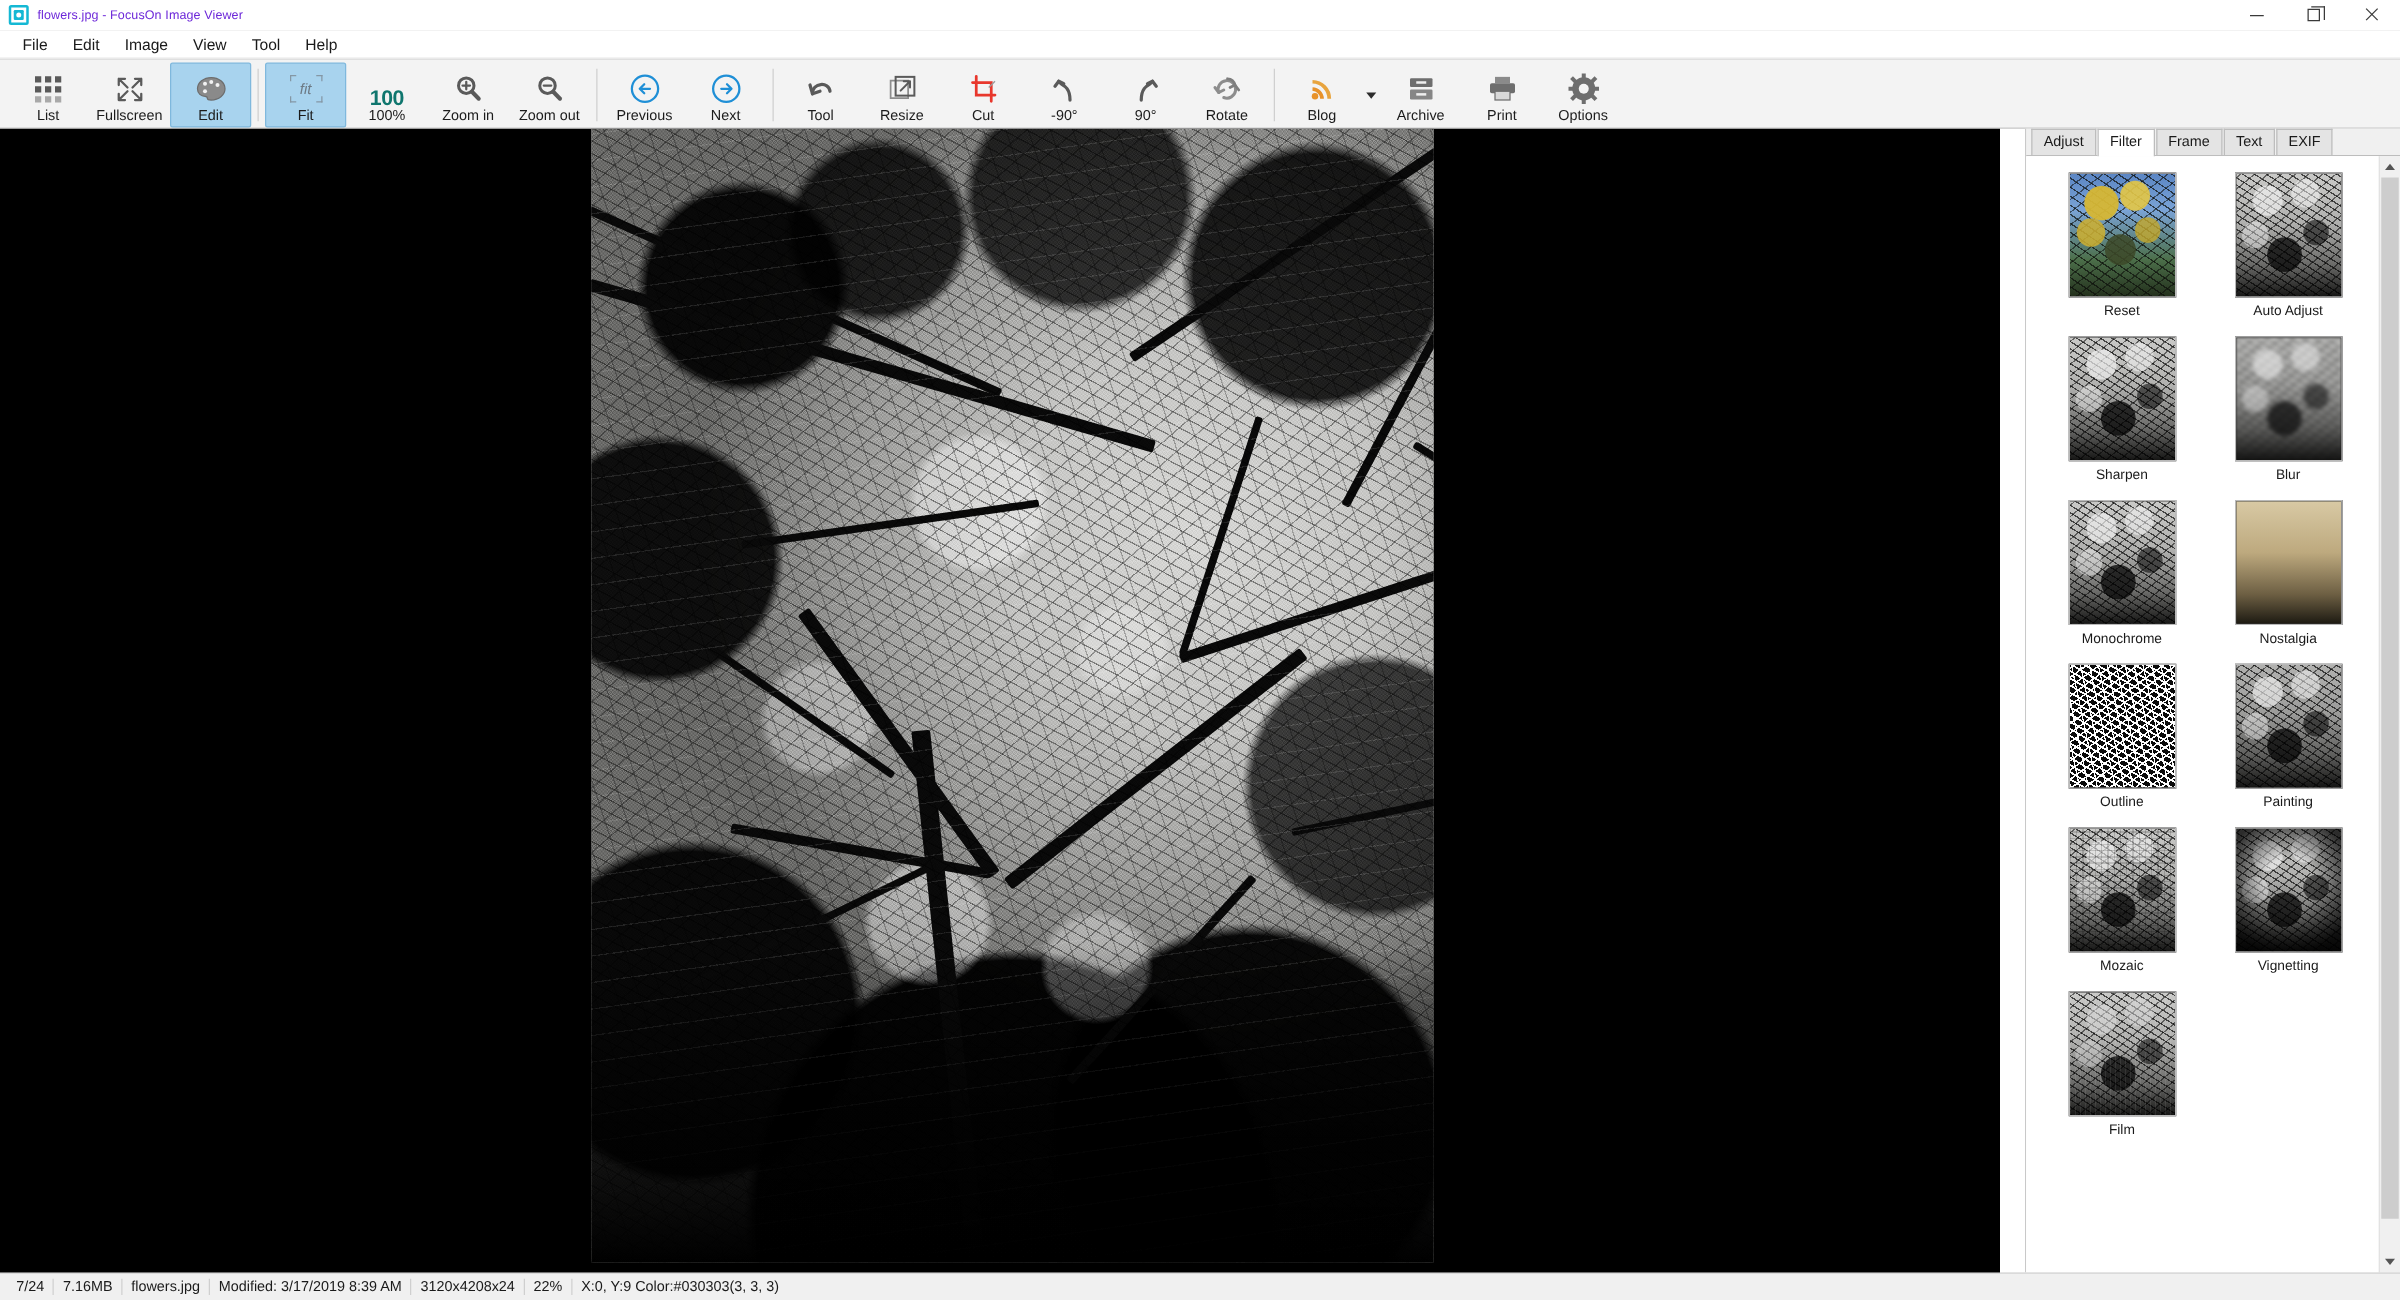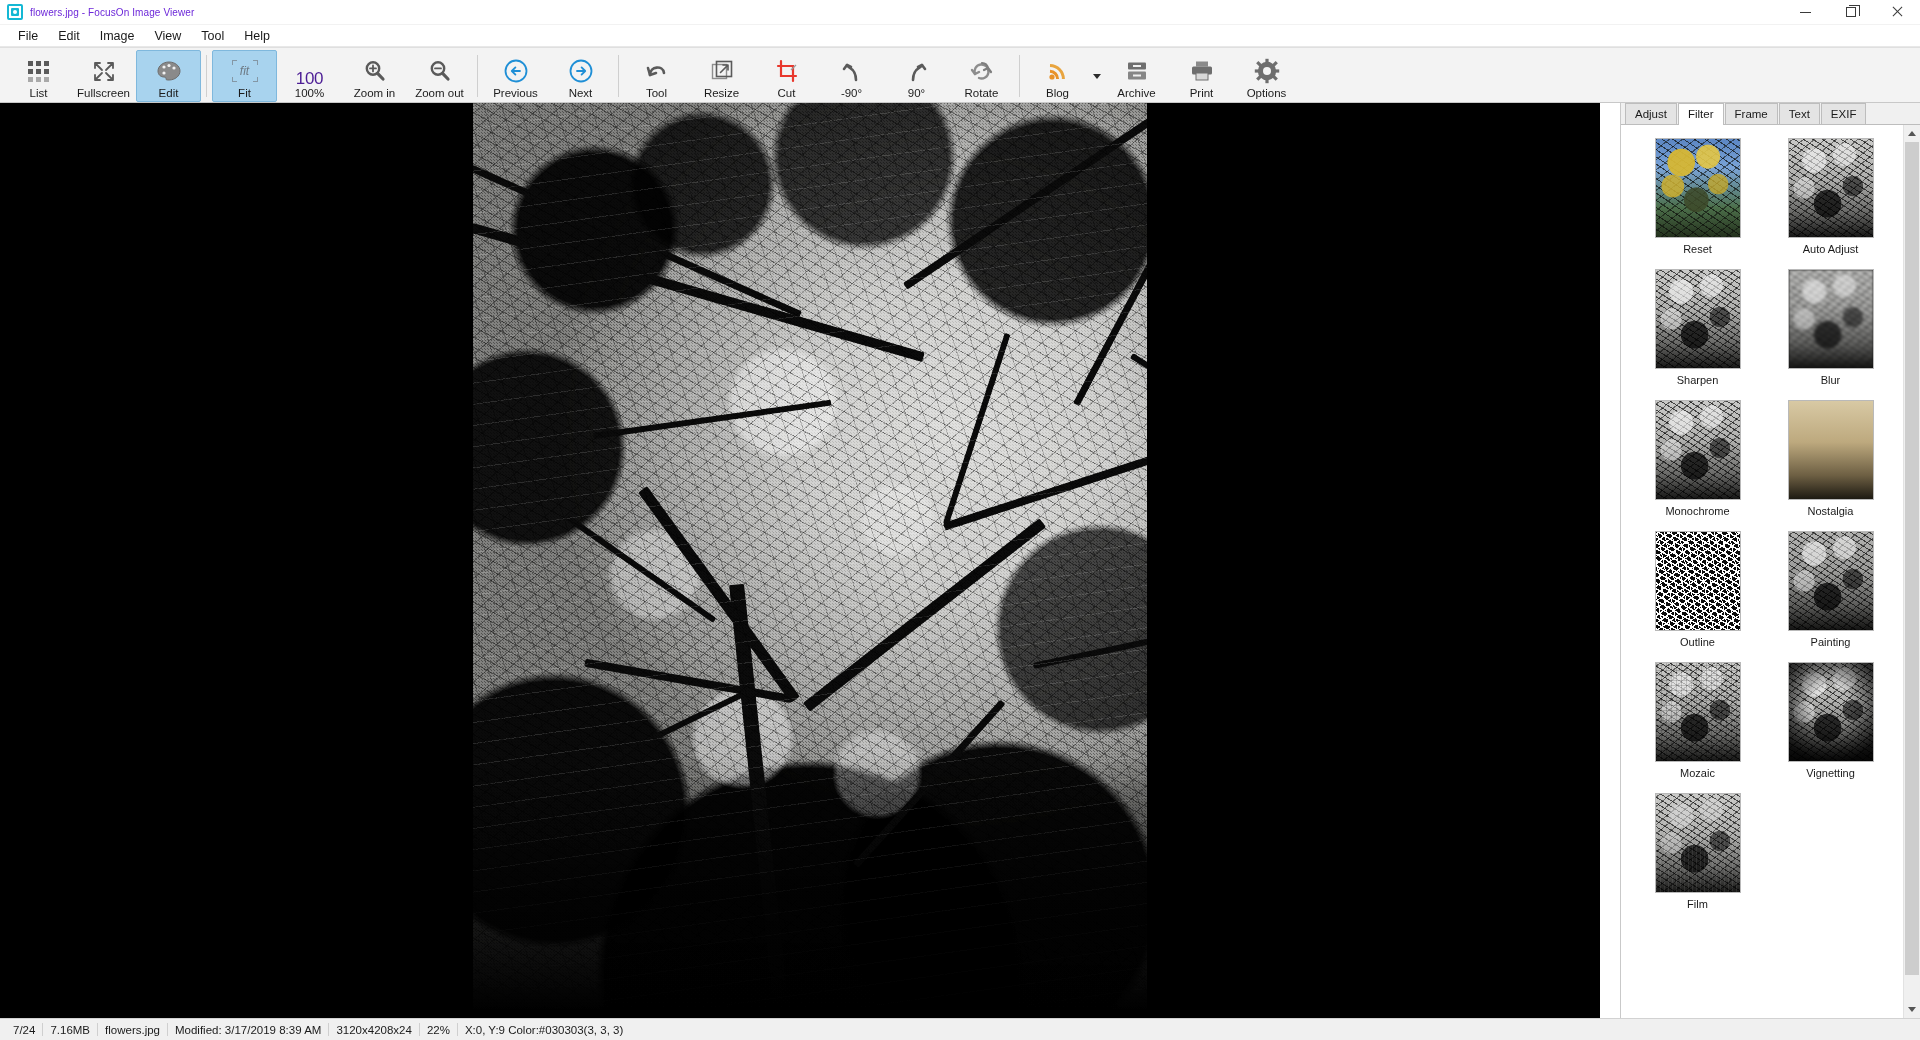--- a/index.html
+++ b/index.html
@@ -59,21 +59,21 @@
   .tb-ico { height: 28px; display:flex; align-items:center; justify-content:center; }
   .tb-lbl { font-size: 11.5px; color:#1b1b1b; margin-top: 2px; white-space:nowrap; }
   .tb-sep { width:1px; background:#cfcfcf; margin: 5px 5px; flex:0 0 1px; }
   .tb-caret { width: 14px; display:flex; align-items:center; justify-content:center; }
   .caret-dn { width:0;height:0;border-left:4px solid transparent;border-right:4px solid transparent;border-top:5px solid #2b2b2b; }
 
   
   .ico-grid { display:grid; grid-template-columns:repeat(3,5px); grid-template-rows:repeat(3,5px); gap:3px; }
   .ico-grid i { background:#5a5a5a; display:block; width:5px;height:5px; }
   .ico-grid i:nth-child(n+7) { background:#a9a9a9; }
-  .num100 { font-size:17px; font-weight:400; color:#4c1d95; letter-spacing:-.3px;margin-top:16px; }
+  .num100 { font-size:17px; font-weight:700; color:#0f766e; letter-spacing:-.3px;margin-top:16px; }
   .fit-box { position:relative; width:26px; height:22px; display:flex; align-items:center; justify-content:center;
              font-size:12px; color:#6d7a85; font-style:italic; }
   .fit-box span.c { position:absolute; width:5px;height:5px; border:1.5px solid #8497a5; }
   .fit-box span.tl{left:0;top:0;border-right:none;border-bottom:none;}
   .fit-box span.tr{right:0;top:0;border-left:none;border-bottom:none;}
   .fit-box span.bl{left:0;bottom:0;border-right:none;border-top:none;}
   .fit-box span.br{right:0;bottom:0;border-left:none;border-top:none;}
 
   
   .body { flex:1 1 auto; display:flex; min-height:0;gap:20px; }

